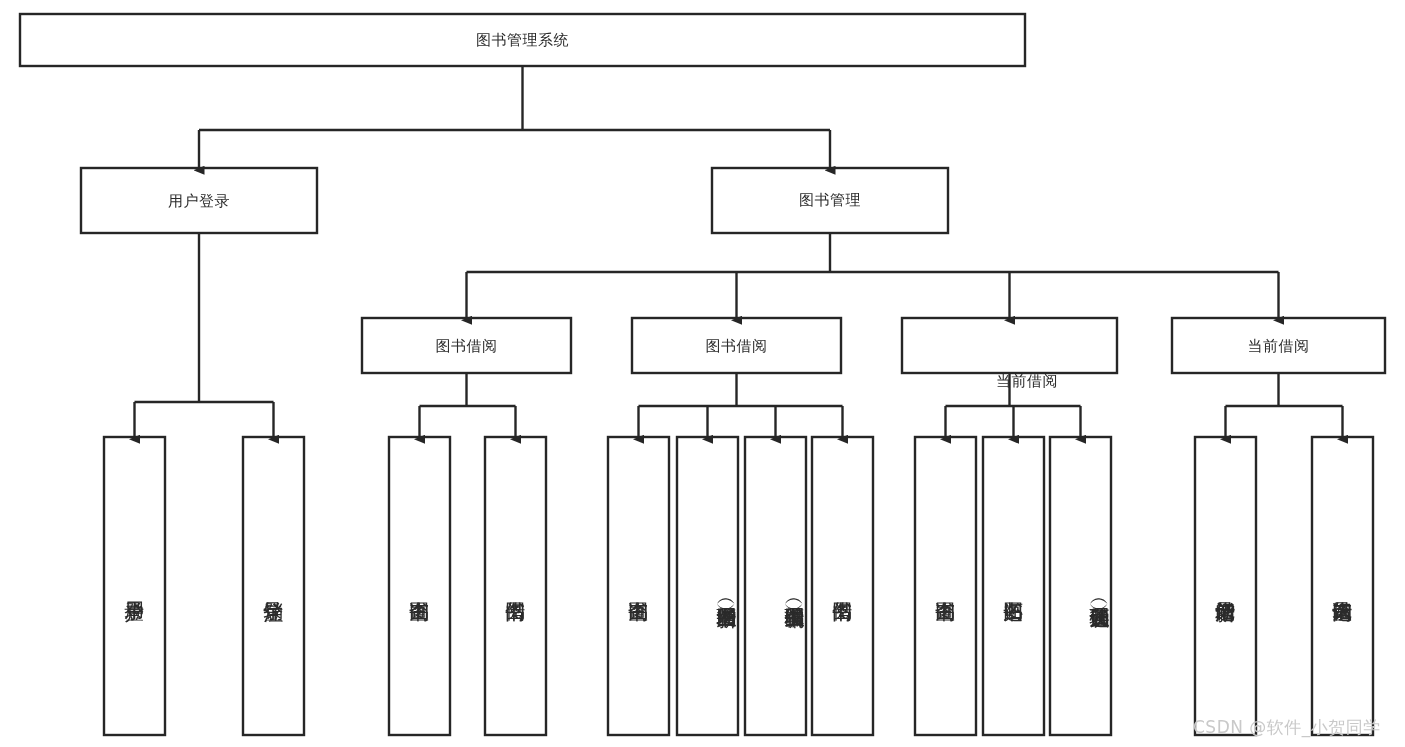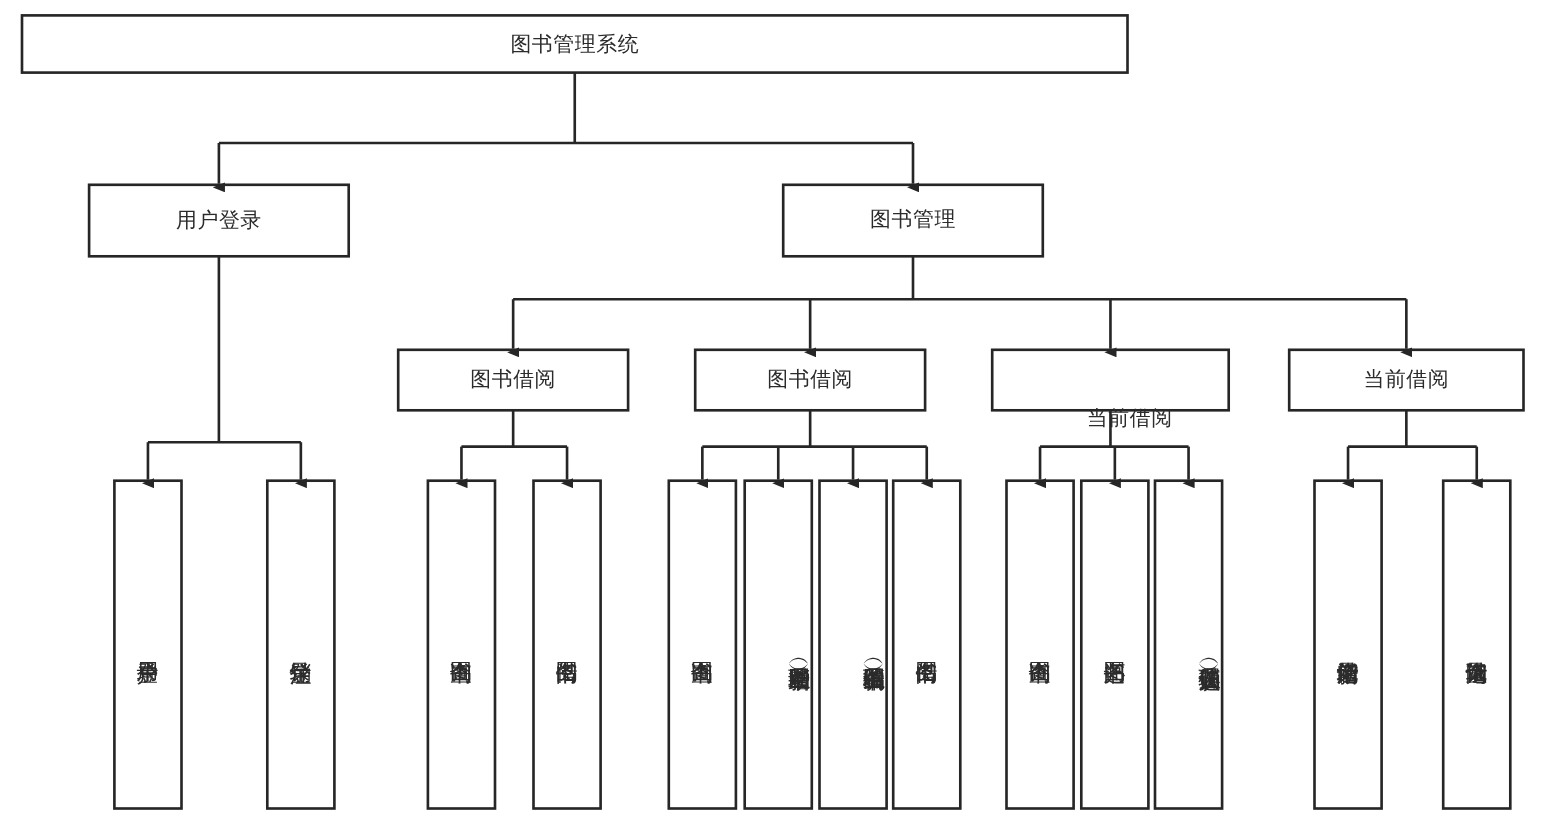--- a/index.html
+++ b/index.html
@@ -35,21 +35,21 @@
     stroke-width: 2.4;
     fill: none;
     stroke-linecap: butt;
   }
   .node-label-h {
     position: absolute;
     display: flex;
     align-items: center;
     justify-content: center;
     color: #2b2b2b;
-    font-size: 19px;
+    font-size: 15px;
     line-height: 1.2;
     letter-spacing: 0.5px;
     white-space: nowrap;
     pointer-events: none;
   }
   .node-label-v {
     position: absolute;
     display: flex;
     align-items: flex-start;
     justify-content: center;
@@ -140,33 +140,34 @@
         <line x1="1278.5" y1="373" x2="1278.5" y2="406" class="conn"></line>
         <line x1="1225.5" y1="406" x2="1342.5" y2="406" class="conn"></line>
         <line x1="1225.5" y1="406" x2="1225.5" y2="436" class="conn" marker-end="url(#arrowhead)"></line>
         <line x1="1342.5" y1="406" x2="1342.5" y2="436" class="conn" marker-end="url(#arrowhead)"></line>
       </g>
   </svg>
 
   <div id="labels-layer">
       <div class="node-label-h" style="left: 20px; top: 14px; width: 1005px; height: 52px;">图书管理系统</div>
       <div class="node-label-h" style="left: 81px; top: 168px; width: 236px; height: 65px;">用户登录</div>
-      <div class="node-label-h" style="left: 712px; top: 168px; width: 236px; height: 64px; font-family: Liberation Mono, monospace;">图书管理</div>
+      <div class="node-label-h" style="left: 712px; top: 168px; width: 236px; height: 64px;">图书管理</div>
       <div class="node-label-h" style="left: 362px; top: 318px; width: 209px; height: 55px;">图书借阅</div>
       <div class="node-label-h" style="left: 632px; top: 318px; width: 209px; height: 55px; border-radius: 16px;">图书借阅</div>
       <div class="node-label-h" style="left: 902px; top: 318px; width: 250px; height: 55px; margin-top: 35px;">当前借阅</div>
       <div class="node-label-h" style="left: 1172px; top: 318px; width: 213px; height: 55px;">当前借阅</div>
       <div class="node-label-v centered" style="left: 104px; top: 437px; width: 61px; height: 298px;">用户登录</div>
       <div class="node-label-v centered" style="left: 243px; top: 437px; width: 61px; height: 298px;">注销登录</div>
       <div class="node-label-v centered" style="left: 389px; top: 437px; width: 61px; height: 298px;">查询图书</div>
       <div class="node-label-v centered" style="left: 485px; top: 437px; width: 61px; height: 298px;">借阅图书</div>
       <div class="node-label-v centered" style="left: 608px; top: 437px; width: 61px; height: 298px;">查询图书</div>
       <div class="node-label-v" style="left: 677px; top: 437px; width: 61px; height: 298px; padding-top: 6px;">新增图书（管理员）</div>
       <div class="node-label-v" style="left: 745px; top: 437px; width: 61px; height: 298px; padding-top: 6px;">编辑图书（管理员）</div>
       <div class="node-label-v centered" style="left: 812px; top: 437px; width: 61px; height: 298px;">借阅图书</div>
       <div class="node-label-v centered" style="left: 915px; top: 437px; width: 61px; height: 298px;">查询图书</div>
       <div class="node-label-v centered" style="left: 983px; top: 437px; width: 61px; height: 298px;">归还图书</div>
       <div class="node-label-v" style="left: 1050px; top: 437px; width: 61px; height: 298px; padding-top: 6px;">确认归还（管理员）</div>
       <div class="node-label-v centered" style="left: 1195px; top: 437px; width: 61px; height: 298px;">新增借阅记录</div>
       <div class="node-label-v centered" style="left: 1312px; top: 437px; width: 61px; height: 298px;">查询借阅记录</div>
     </div>
 
+  <div class="watermark" style="left: 1193px; top: 716px;">CSDN @软件_小贺同学</div>
 </div>
 
 </body></html>

